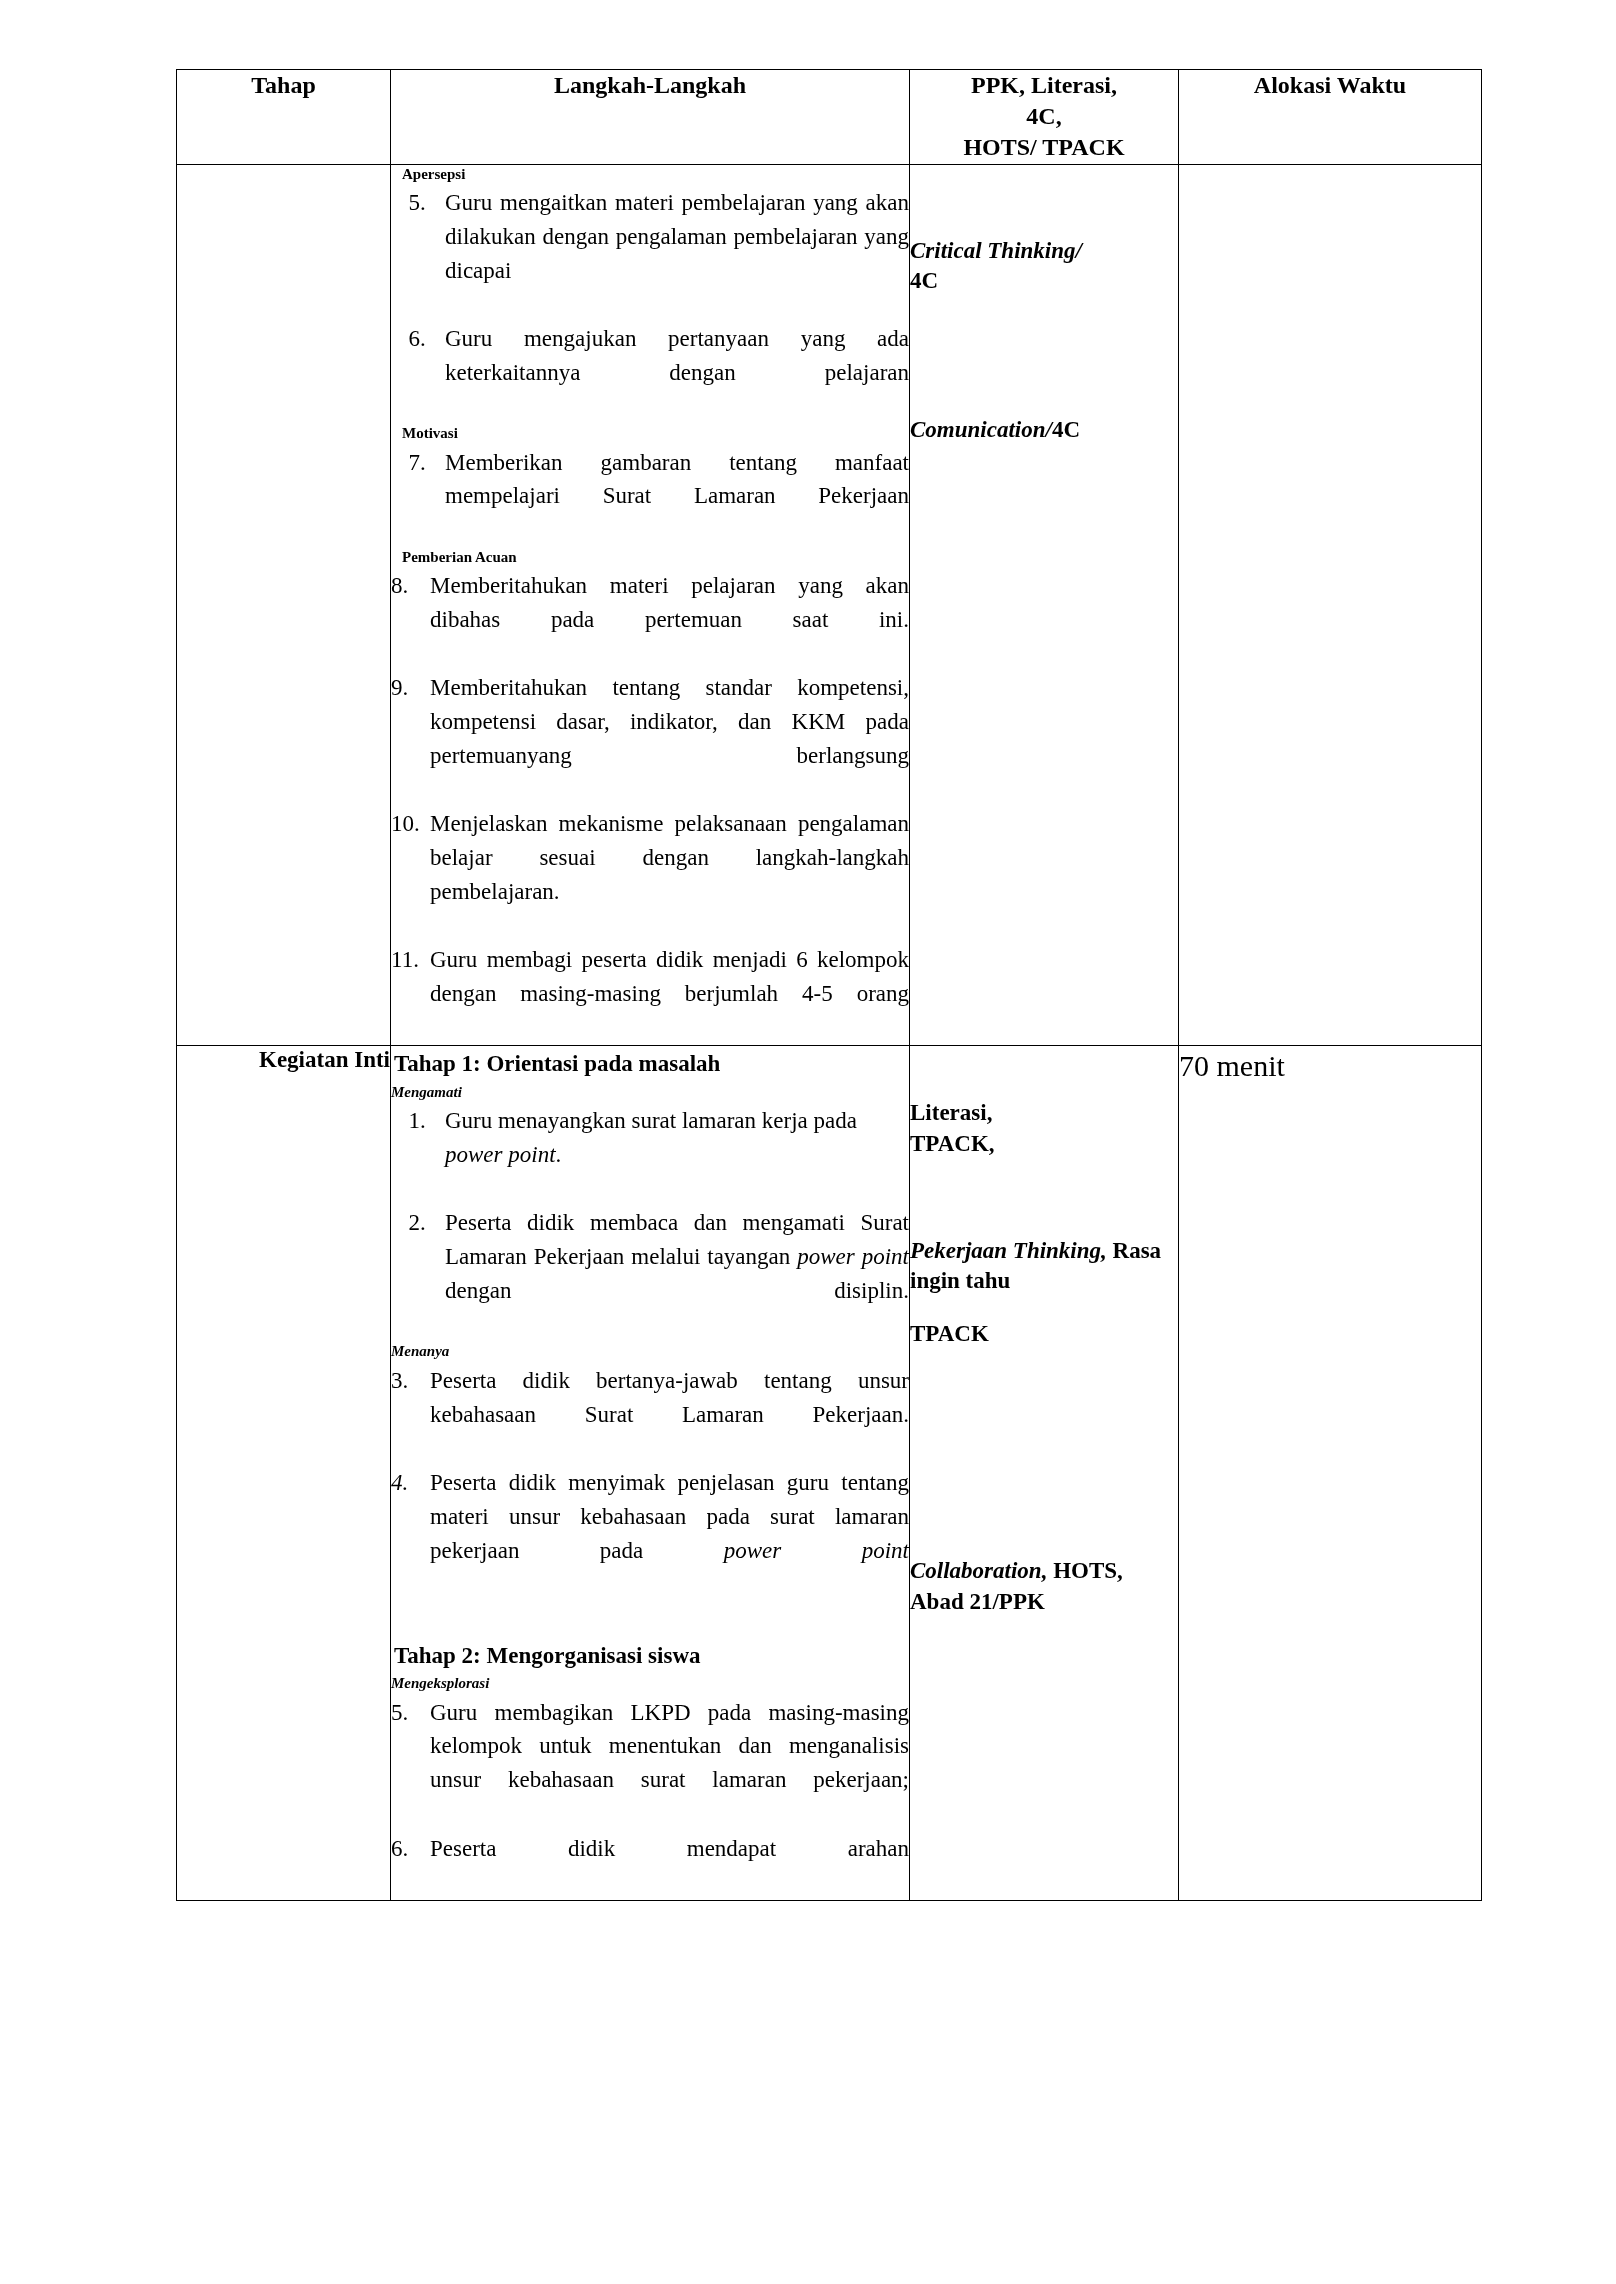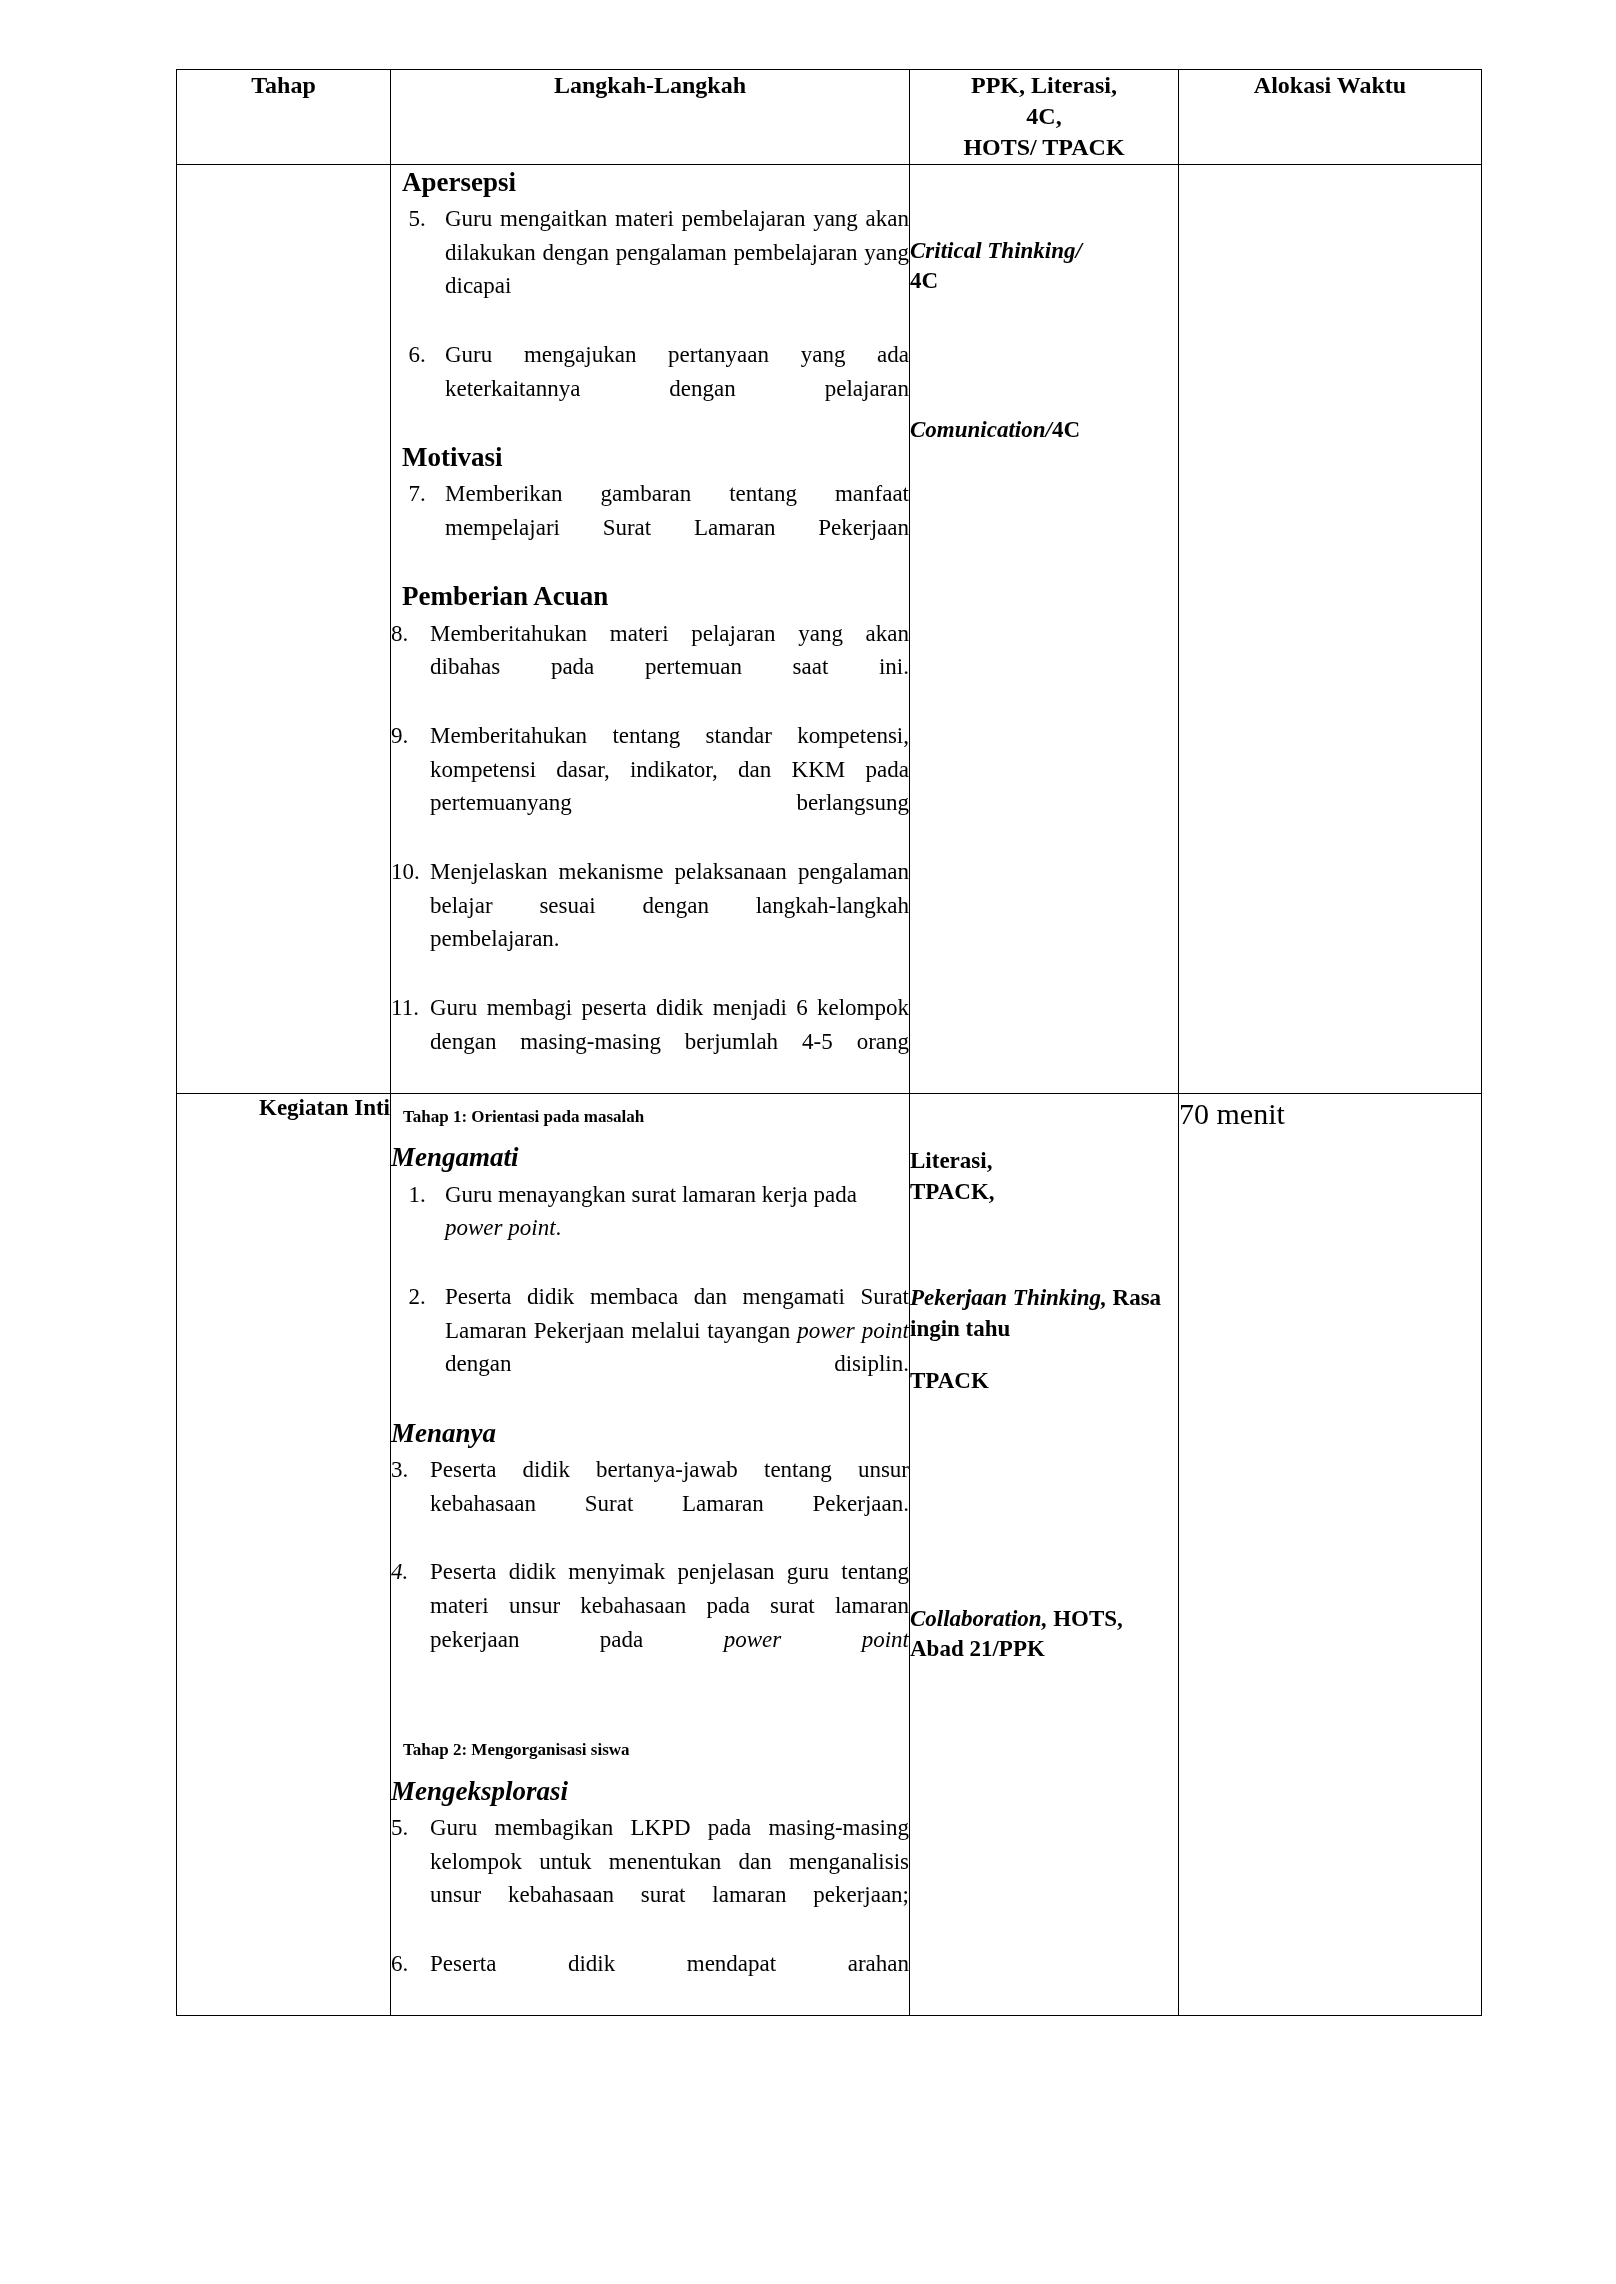--- a/index.html
+++ b/index.html
@@ -69,33 +69,33 @@
   }
 
   .waktu-text {
     font-size: 30px;
     line-height: 1.3;
   }
 
   
   .subhead {
     font-weight: bold;
-    font-size: 27px;
+    font-size: 15px;
     line-height: 1.32;
     margin: 0 0 1.6px 0;
     padding-left: 11px;
   }
   .subhead.flush { padding-left: 0; }
   .subhead.italic { font-style: italic; }
 
   .stage-title {
     font-weight: bold;
-    font-size: 17px;
+    font-size: 23px;
     line-height: 1.32;
-    margin: 12px;
+    margin: 3px;
     padding-left: 0;
   }
 
   .gap-block { height: 36px; }
 
   ol.steps {
     list-style: none;
     margin: 0;
     padding: 0;
   }

